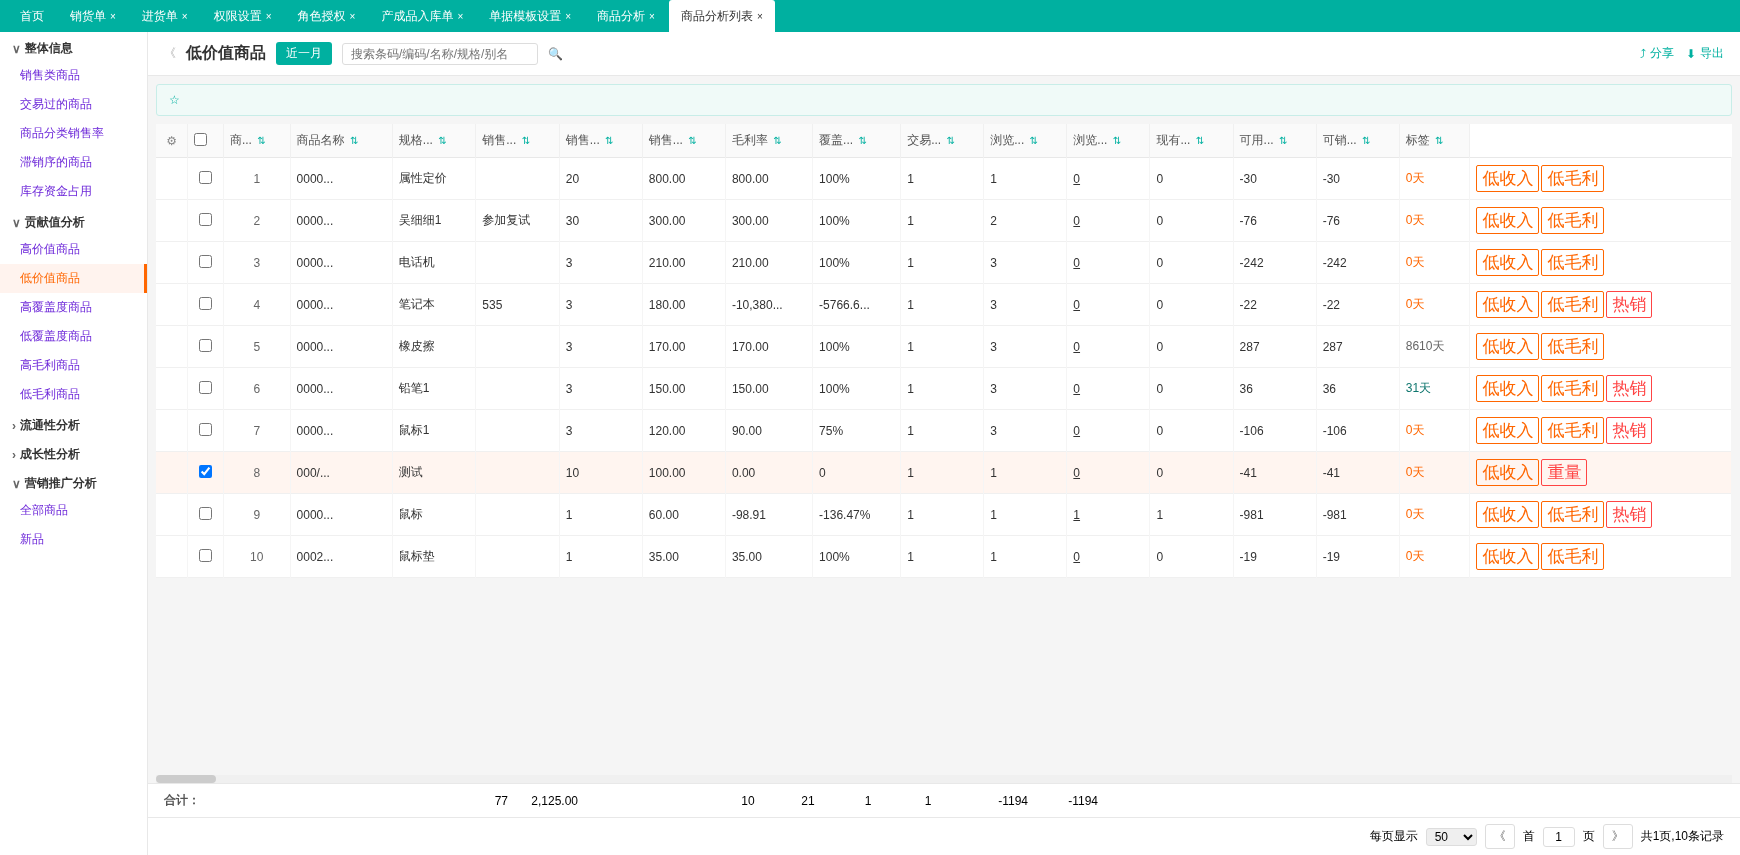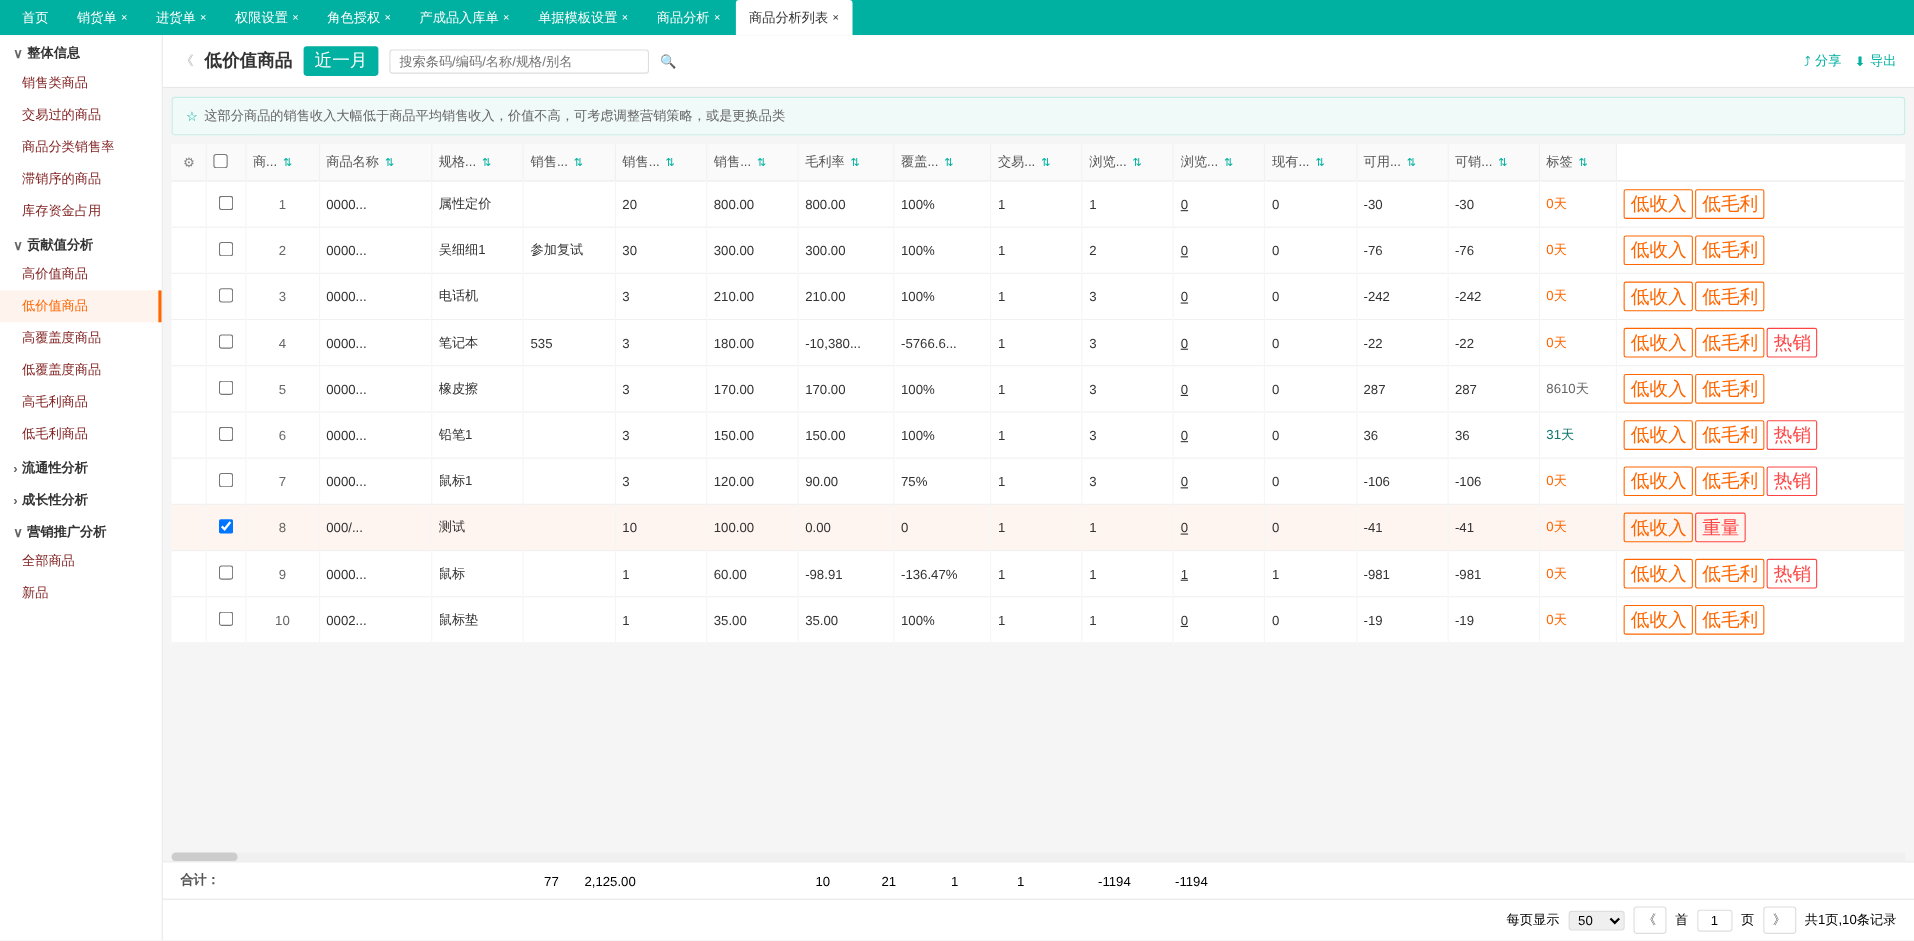--- a/index.html
+++ b/index.html
@@ -53,21 +53,21 @@
       display: flex;
       align-items: center;
       gap: 4px;
     }
     .sidebar-group-title .collapse-icon {
       cursor: pointer;
       color: #666;
     }
     .sidebar-item {
       padding: 6px 12px 6px 20px;
-      color: #7f1d1d;
+      color: #6d28d9;
       cursor: pointer;
       white-space: nowrap;
     }
     .sidebar-item.active { background: #fff3ee; color: #ff6600; border-right: 3px solid #ff6600; }
 
     
     .content {
       flex: 1;
       display: flex;
       flex-direction: column;
@@ -89,27 +89,27 @@
       font-weight: bold;
       color: #333;
     }
     .time-filter-btn {
       background: #00b0a0;
       color: #fff;
       border: none;
       border-radius: 3px;
       padding: 3px 10px;
       cursor: pointer;
-      font-size: 16px;
+      font-size: 12px;
     }
     .search-box {
       border: 1px solid #ddd;
       border-radius: 3px;
       padding: 3px 8px;
-      width: 236px;
+      width: 196px;
       outline: none;
       color: #999;
     }
     .search-icon { color: #aaa; cursor: pointer; }
 
     .header-actions {
       margin-left: auto;
       display: flex;
       gap: 12px;
     }
@@ -384,21 +384,20 @@
         </button>
         <button class="action-btn">
           <span>⬇</span>
           <span>导出</span>
         </button>
       </div>
     </div>
 
     <div class="info-bar">
       <span class="info-icon">☆</span>
-      <span>这部分商品的销售收入大幅低于商品平均销售收入，价值不高，可考虑调整营销策略，或是更换品类</span>
     </div>
 
     <div class="table-container">
       <table>
         <thead>
           <tr>
             <th class="gear-cell">⚙</th>
             <th><input type="checkbox" style=""></th>
             <th>商... <span class="sort-icon">⇅</span></th>
             <th>商品名称 <span class="sort-icon">⇅</span></th>

